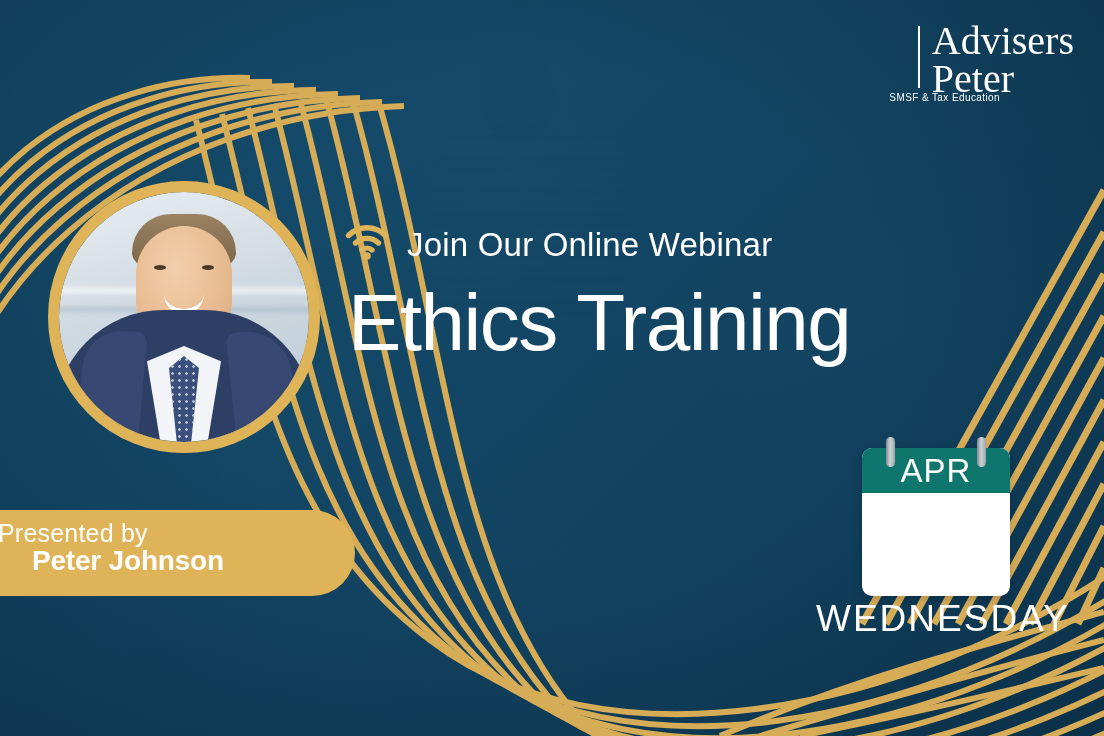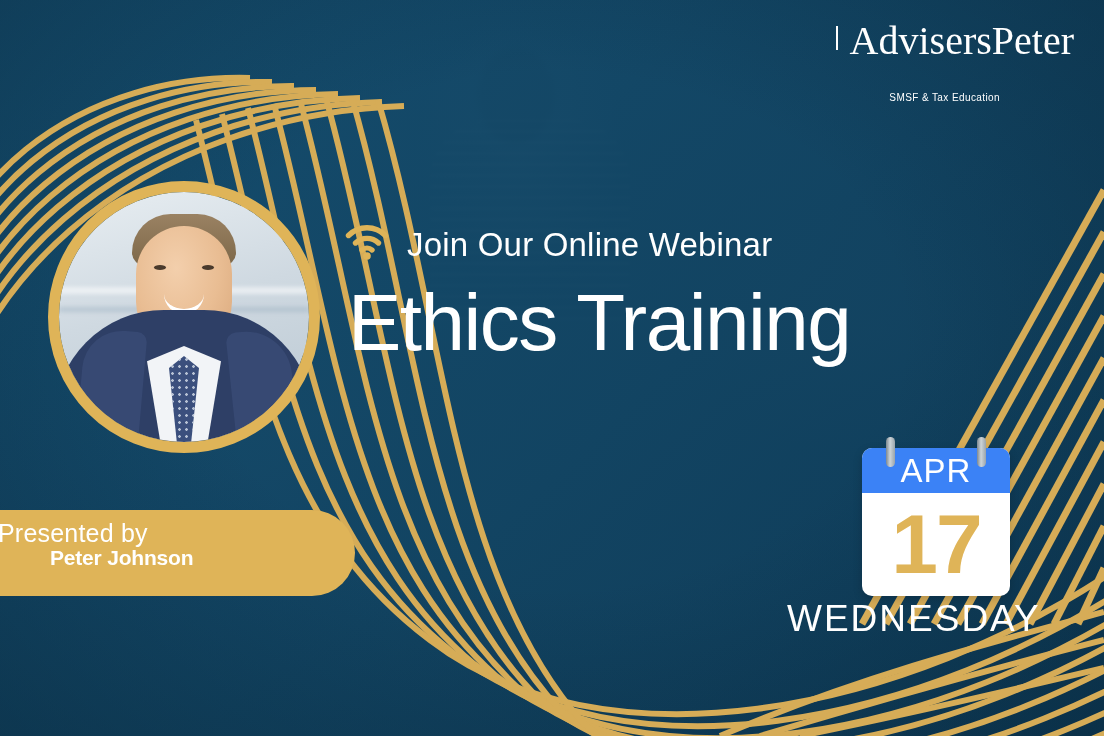--- a/index.html
+++ b/index.html
@@ -211,21 +211,21 @@
     font-weight: 400;
   }
   .logo-divider {
     width: 2px;
     align-self: stretch;
     background: #ffffff;
     margin: 4px 12px 10px 10px;
   }
   .logo-words {
     display: flex;
-    flex-direction: row;
+    flex-direction: column;
     font-family: "Liberation Serif", serif;
     font-size: 40px;
     line-height: 0.95;
     font-weight: 400;
   }
   .logo-tag {
     position: absolute;
     right: 104px;
     top: 92px;
     font-size: 10px;
@@ -289,42 +289,42 @@
     padding: 10px 0 0 28px;
     box-sizing: border-box;
   }
   .presenter-label {
     font-size: 25px;
     font-weight: 400;
     line-height: 1.05;
     letter-spacing: 0.2px;
   }
   .presenter-name {
-    font-size: 21px;
+    font-size: 28px;
     font-weight: bold;
-    margin-left: 52px;
+    margin-left: 34px;
     line-height: 1.1;
     letter-spacing: -0.2px;
   }
 
   
   .calendar {
     position: absolute;
     left: 862px;
     top: 448px;
     width: 148px;
     height: 148px;
     background: #ffffff;
     border-radius: 10px;
     box-shadow: 0 3px 10px rgba(0,0,0,0.18);
     overflow: hidden;
   }
   .cal-head {
     height: 45px;
-    background: #3b82f6;
+    background: #0f766e;
     color: #ffffff;
     font-size: 33px;
     display: flex;
     align-items: center;
     justify-content: center;
     letter-spacing: 1px;
   }
   .cal-day {
     height: 103px;
     color: #dfb458;
@@ -341,21 +341,21 @@
     height: 30px;
     background: linear-gradient(90deg, #7d8890 0%, #cdd4d8 45%, #9aa4ab 100%);
     border-radius: 5px;
     top: 437px;
     z-index: 3;
   }
   .cal-pin.l { left: 886px; }
   .cal-pin.r { left: 977px; }
   .weekday {
     position: absolute;
-    left: 787px;
+    left: 816px;
     top: 598px;
     font-size: 37px;
     color: #ffffff;
     letter-spacing: 2px;
   }
 </style>
 </head>
 <body>
 
 <div id="banner">
@@ -468,17 +468,16 @@
 
   <div class="presenter">
     <div class="presenter-label">Presented by</div>
     <div class="presenter-name">Peter Johnson</div>
   </div>
 
   <div class="cal-pin l"></div>
   <div class="cal-pin r"></div>
   <div class="calendar">
     <div class="cal-head">APR</div>
-    <div class="cal-day">17</div>
   </div>
   <div class="weekday">WEDNESDAY</div>
 
 </div>
 
 </body></html>

